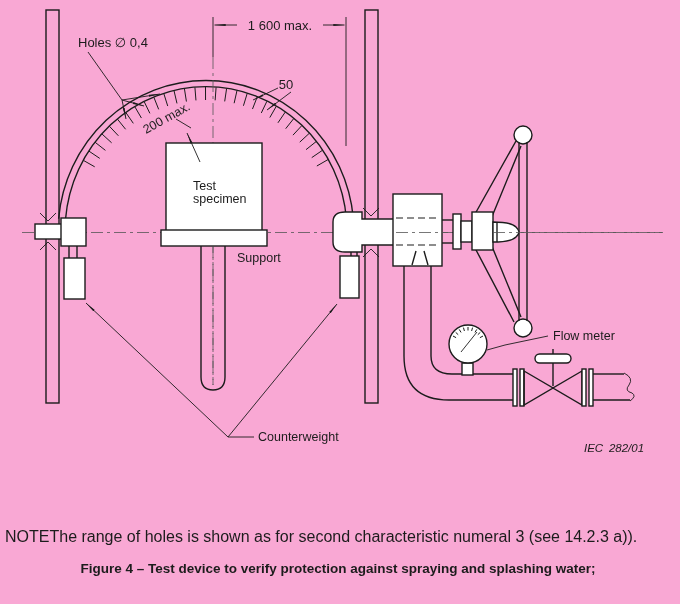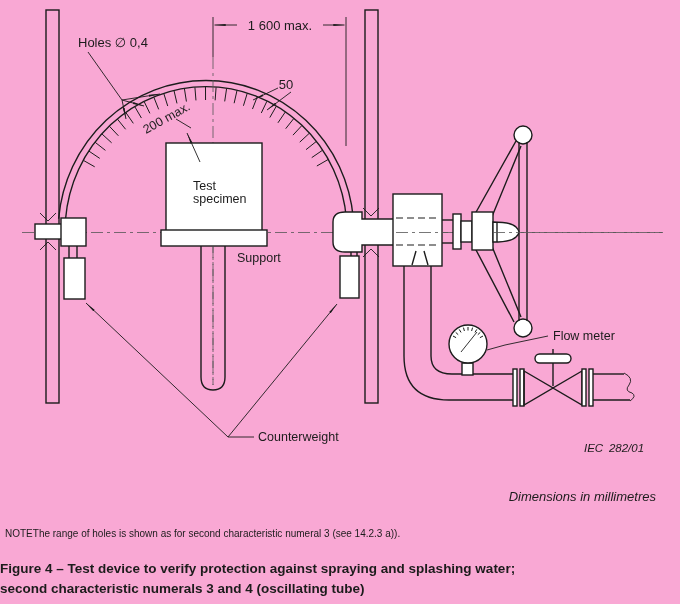--- a/index.html
+++ b/index.html
@@ -9,24 +9,24 @@
   svg .s   {stroke:#1c1c1c;fill:none;stroke-width:1.4;}
   svg .sw  {stroke:#1c1c1c;fill:#ffffff;stroke-width:1.4;}
   svg .thin{stroke:#1c1c1c;fill:none;stroke-width:0.9;}
   svg .cl  {stroke:#555;fill:none;stroke-width:0.8;stroke-dasharray:12 4 3 4;}
   svg .dash{stroke:#1c1c1c;fill:none;stroke-width:1.1;stroke-dasharray:7 4;}
   svg .tick{stroke:#1c1c1c;stroke-width:1;}
   svg text {font-family:"Liberation Sans",sans-serif;font-size:12.5px;fill:#1c1c1c;}
   svg .big {font-size:13px;}
   svg .it  {font-style:italic;font-size:11.5px;}
   .dim-note{position:absolute;top:489px;right:24px;font-style:italic;font-size:13px;}
-  .note-row{position:absolute;top:528px;left:5px;font-size:10px;display:flex;}
+  .note-row{position:absolute;top:528px;left:5px;font-size:16px;display:flex;}
   .note-label{flex:0 0 auto;}
   .note-text{}
-  .caption{position:absolute;top:559px;left:0;width:676px;
+  .caption{position:absolute;top:559px;left:0;width:676px;text-align:center;
            font-weight:bold;font-size:13.5px;line-height:1.5;}
 </style>
 </head>
 <body>
 
 <div class="page">
 
 <svg id="diagram" width="680" height="470" viewBox="0 0 680 470">
   <defs>
     <pattern id="hatch" width="7" height="7" patternUnits="userSpaceOnUse">
@@ -206,25 +206,23 @@
   </g>
 
   <g>
     <text x="553" y="340">Flow meter</text>
     <polyline class="thin" points="548,336 505,345 487,350"></polyline>
   </g>
 
   <text class="it" x="584" y="452">IEC 282/01</text>
 </svg>
 
-<div class="dim-note">Dimensions in millimetres</div>
 
 <div class="note-row">
   <span class="note-label">NOTE</span>
   <span class="note-text">The range of holes is shown as for second characteristic numeral 3 (see 14.2.3 a)).</span>
 </div>
 
 <div class="caption">
   <div>Figure 4 – Test device to verify protection against spraying and splashing water;</div>
-  <div>second characteristic numerals 3 and 4 (oscillating tube)</div>
 </div>
 
 </div>
 
 </body></html>

